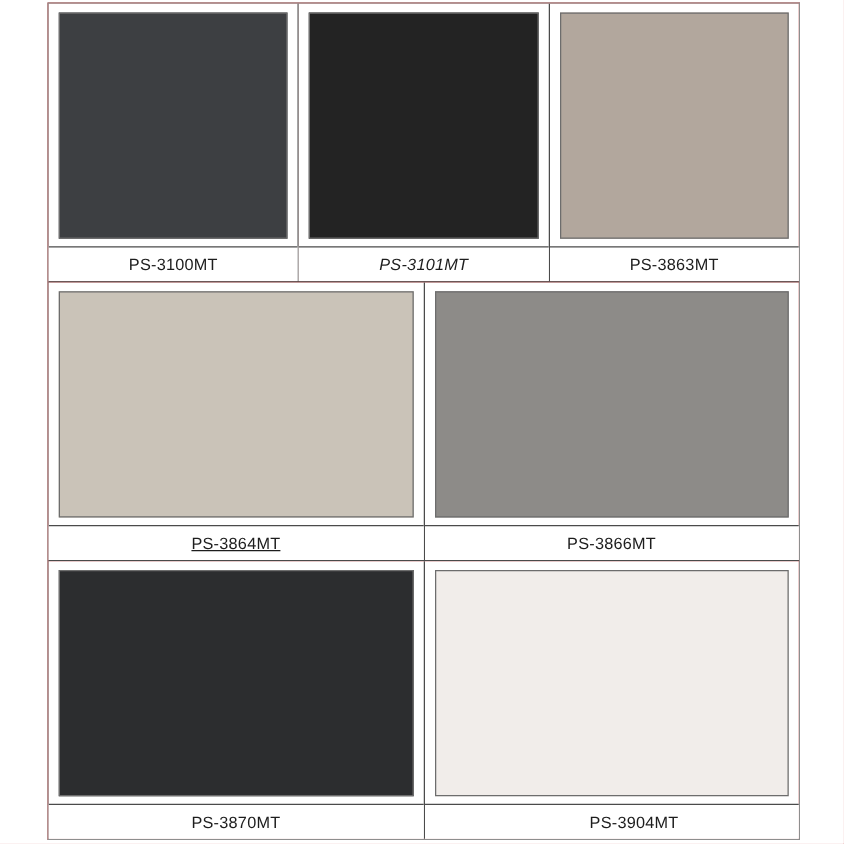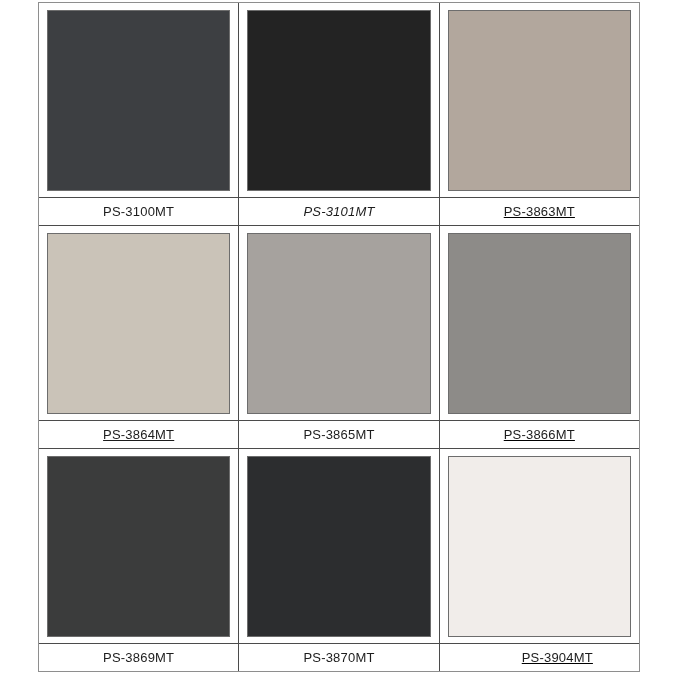--- a/index.html
+++ b/index.html
@@ -39,21 +39,20 @@
     flex: 1 1 0;
     min-width: 0;
     display: flex;
     flex-direction: column;
     box-sizing: border-box;
     border-right: 1px solid #4b4b4b;
     background: #ffffff;
   }
   .swatch-cell:last-child {
     border-right: none;
-    text-decoration: underline;
   }
 
   .swatch-chip-area {
     flex: 1 1 auto;
     min-height: 0;
     display: flex;
     align-items: center;
     justify-content: center;
     box-sizing: border-box;
     padding: 7px 8px 6px 8px;
@@ -128,47 +127,31 @@
     <div class="swatch-cell" style="border-right-color: rgb(75, 75, 75);">
       <div class="swatch-chip-area">
         <div class="swatch-chip" style="background-color: rgb(202, 195, 184); border-color: rgb(109, 109, 109);"></div>
       </div>
       <div class="swatch-label-band" style="border-top-color: rgb(75, 75, 75);">
         <span class="swatch-label" style="color: rgb(29, 29, 29); text-decoration: underline;">PS-3864MT</span>
       </div>
     </div>
     <div class="swatch-cell" style="border-right-color: rgb(75, 75, 75);">
       <div class="swatch-chip-area">
-        <div class="swatch-chip" style="background-color: rgb(166, 162, 158); border-color: rgb(109, 109, 109);"></div>
-      </div>
-      <div class="swatch-label-band" style="border-top-color: rgb(75, 75, 75);">
-        <span class="swatch-label" style="color: rgb(29, 29, 29);">PS-3865MT</span>
-      </div>
-    </div>
-    <div class="swatch-cell" style="border-right-color: rgb(75, 75, 75);">
-      <div class="swatch-chip-area">
         <div class="swatch-chip" style="background-color: rgb(141, 139, 136); border-color: rgb(109, 109, 109);"></div>
       </div>
       <div class="swatch-label-band" style="border-top-color: rgb(75, 75, 75); text-align: center;">
         <span class="swatch-label" style="color: rgb(29, 29, 29);">PS-3866MT</span>
       </div>
     </div>
   </div>
 
   <div class="swatch-row-divider" style="border-bottom-color: rgb(75, 75, 75);"></div>
 
   <div class="swatch-row">
-    <div class="swatch-cell" style="border-right-color: rgb(75, 75, 75);">
-      <div class="swatch-chip-area">
-        <div class="swatch-chip" style="background-color: rgb(59, 60, 60); border-color: rgb(109, 109, 109);"></div>
-      </div>
-      <div class="swatch-label-band" style="border-top-color: rgb(75, 75, 75);">
-        <span class="swatch-label" style="color: rgb(29, 29, 29);">PS-3869MT</span>
-      </div>
-    </div>
     <div class="swatch-cell" style="border-right-color: rgb(75, 75, 75);">
       <div class="swatch-chip-area">
         <div class="swatch-chip" style="background-color: rgb(44, 45, 47); border-color: rgb(109, 109, 109);"></div>
       </div>
       <div class="swatch-label-band" style="border-top-color: rgb(75, 75, 75);">
         <span class="swatch-label" style="color: rgb(29, 29, 29);">PS-3870MT</span>
       </div>
     </div>
     <div class="swatch-cell" style="border-right-color: rgb(75, 75, 75);">
       <div class="swatch-chip-area">

